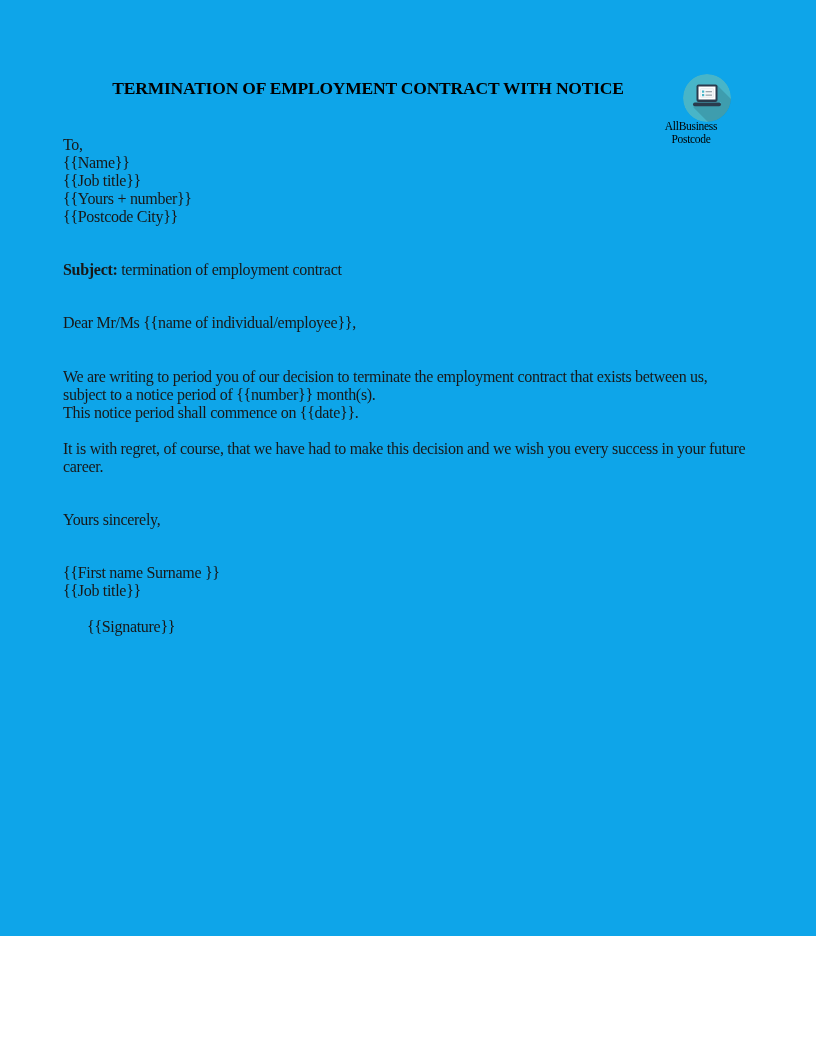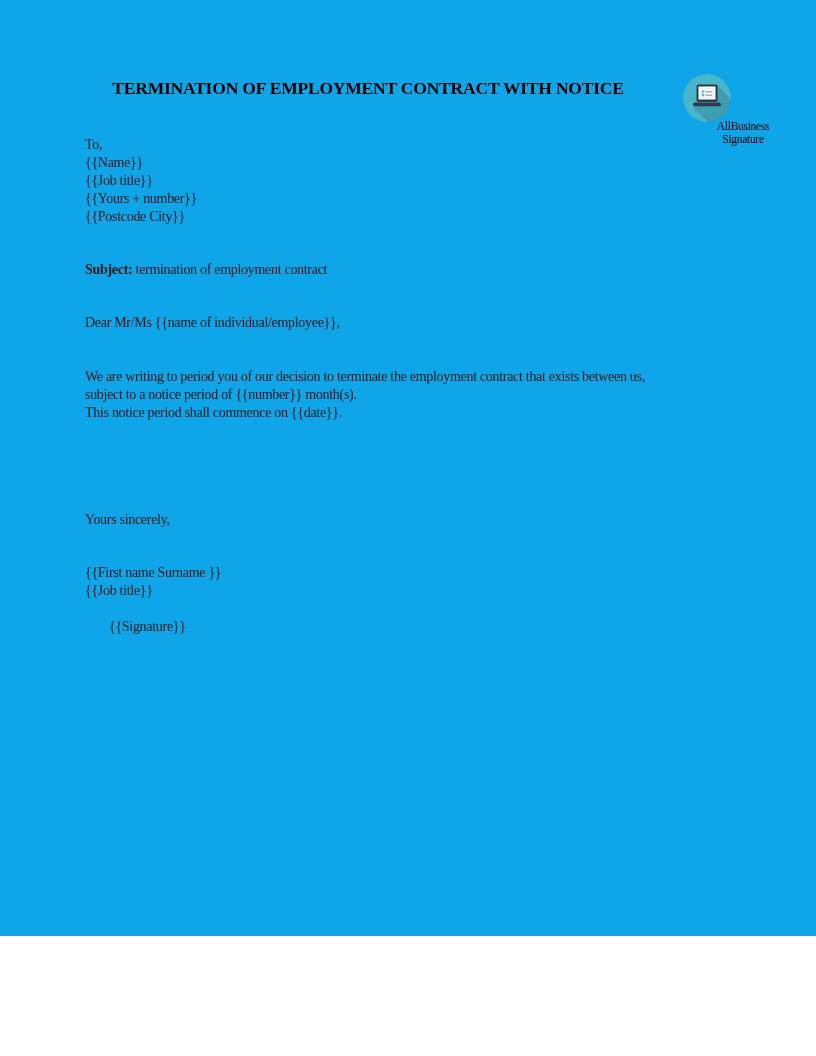--- a/index.html
+++ b/index.html
@@ -26,33 +26,33 @@
   }
   .logo-wrap {
     position: absolute;
     left: 683px;
     top: 74px;
     width: 48px;
     height: 48px;
   }
   .brand-text {
     position: absolute;
-    left: 704px;
+    left: 652px;
     top: 120px;
     width: 78px;
     text-align: center;
     font-size: 11.5px;
     line-height: 12.5px;
     letter-spacing: -0.3px;
     color: #000000;
   }
   .txt {
     position: absolute;
-    left: 85px;
-    font-size: 14px;
+    left: 63px;
+    font-size: 16px;
     letter-spacing: -0.3px;
     line-height: 18px;
     white-space: nowrap;
     color: #181818;
   }
   .block-recipient { top: 136px; }
   .block-subject   { top: 261px; }
   .block-greeting  { top: 314px; }
   .block-para1     { top: 368px; }
   .block-para2     { top: 440px; }
@@ -85,21 +85,21 @@
         <rect x="22.6" y="17" width="6.4" height="1.3" fill="#9aa7ad"></rect>
         <rect x="19" y="20" width="2.2" height="2.2" fill="#48b5c8"></rect>
         <rect x="22.6" y="20.5" width="6.4" height="1.3" fill="#9aa7ad"></rect>
         <rect x="10" y="28.6" width="28" height="3.6" rx="1.8" fill="#2a3b4d"></rect>
       </g>
     </svg>
   </div>
 
   <div class="brand-text">
     <div>AllBusiness</div>
-    <div>Signature</div>
+    <div>Postcode</div>
   </div>
 
   <div class="txt block-recipient">
     <div>To,</div>
     <div>{{Name}}</div>
     <div>{{Job title}}</div>
     <div>{{Yours + number}}</div>
     <div>{{Postcode City}}</div>
   </div>
 
@@ -108,20 +108,24 @@
   </div>
 
   <div class="txt block-greeting">Dear Mr/Ms {{name of individual/employee}},</div>
 
   <div class="txt block-para1">
     <div>We are writing to period you of our decision to terminate the employment contract that exists between us,</div>
     <div>subject to a notice period of {{number}} month(s).</div>
     <div>This notice period shall commence on {{date}}.</div>
   </div>
 
+  <div class="txt block-para2">
+    <div>It is with regret, of course, that we have had to make this decision and we wish you every success in your future</div>
+    <div>career.</div>
+  </div>
 
   <div class="txt block-closing">Yours sincerely,</div>
 
   <div class="txt block-sig">
     <div>{{First name Surname }}</div>
     <div>{{Job title}}</div>
   </div>
 
   <div class="txt block-signature">{{Signature}}</div>
 

